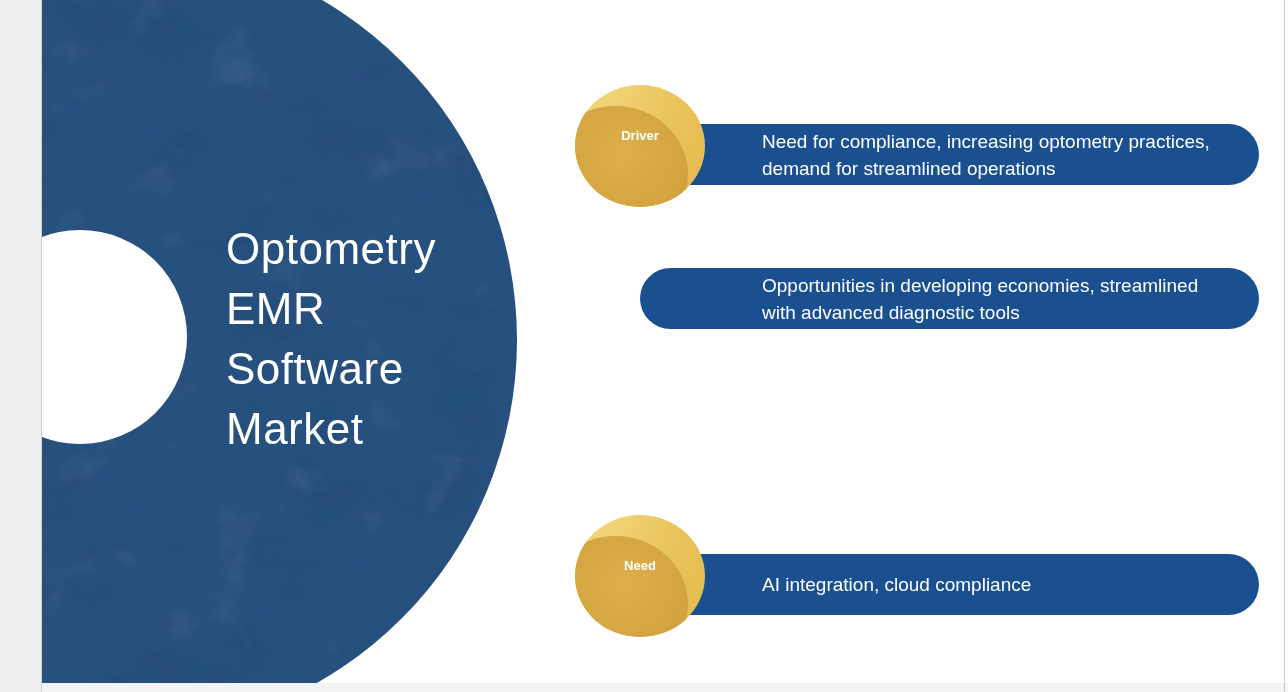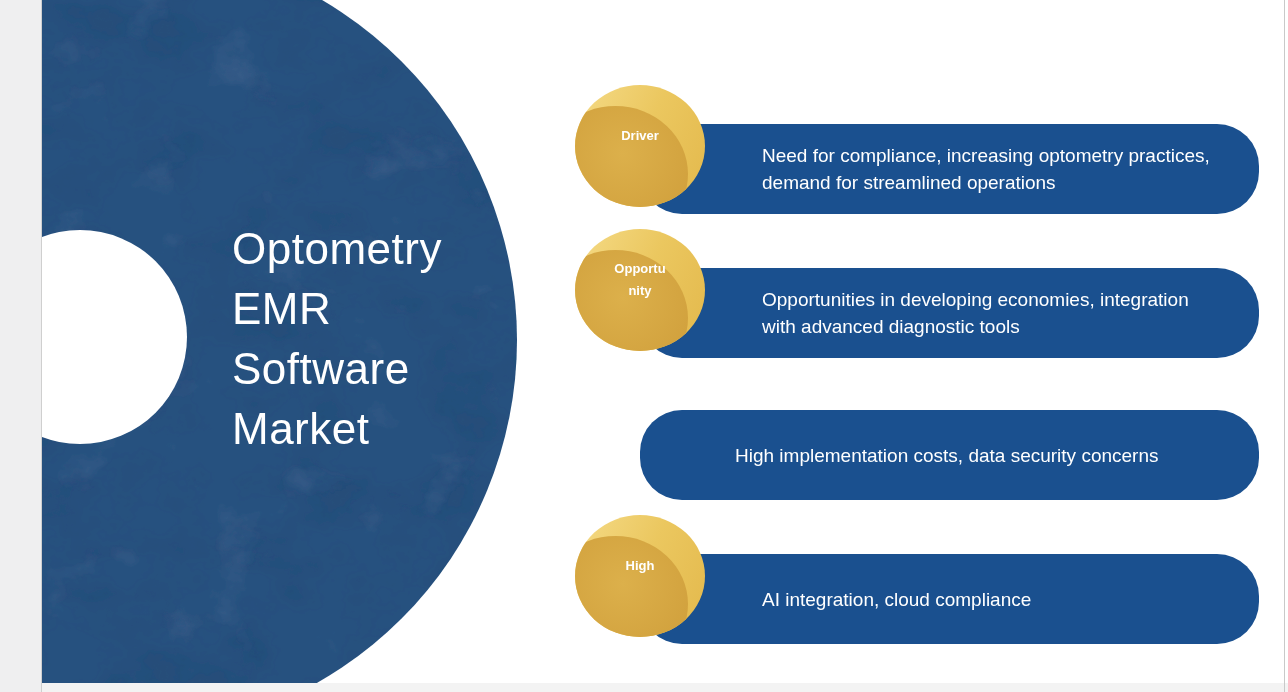--- a/index.html
+++ b/index.html
@@ -22,29 +22,29 @@
     background:#c9c9c9;z-index:5;
   }
   
   .slide{
     position:absolute;left:42px;top:0;width:1242px;height:683px;
     background:#ffffff;overflow:hidden;
   }
   .globe-svg{position:absolute;left:0;top:0;pointer-events:none;}
   
   .slide-title{
-    position:absolute;left:190px;top:219px;
+    position:absolute;left:184px;top:219px;
     color:#ffffff;font-size:44px;line-height:60px;font-weight:300;
     letter-spacing:.5px;white-space:pre-line;z-index:3;
   }
   
   .factor-row{position:absolute;left:533px;width:684px;height:124px;}
   .r1{top:85px}.r2{top:229px}.r3{top:371px}.r4{top:515px}
   .factor-pill{
-    position:absolute;left:65px;top:39px;width:619px;height:90px;
+    position:absolute;left:65px;top:39px;width:619px;height:61px;
     background:#1A508F;border-radius:42px;z-index:1;
     display:flex;align-items:center;color:#ffffff;
   }
   .pill-text{
     padding:0 40px 0 122px;font-size:19px;line-height:27px;
   }
   .r3 .pill-text{padding-left:95px;}
   .factor-badge{
     position:absolute;left:0;top:0;width:130px;height:122px;
     border-radius:50%;overflow:hidden;z-index:2;
@@ -97,40 +97,33 @@
     <div class="factor-pill">
       <div class="pill-text">Need for compliance, increasing optometry practices, demand for streamlined operations</div>
     </div>
     <div class="factor-badge">
       <div class="badge-label">Driver</div>
     </div>
   </div>
 
   <div class="factor-row r2">
     <div class="factor-pill">
-      <div class="pill-text">Opportunities in developing economies, integration with advanced diagnostic tools</div>
-    </div>
-    <div class="factor-badge">
-      <div class="badge-label">Opportu
-nity</div>
+      <div class="pill-text">Opportunities in developing economies, streamlined with advanced diagnostic tools</div>
     </div>
   </div>
 
   <div class="factor-row r3">
-    <div class="factor-pill">
-      <div class="pill-text">High implementation costs, data security concerns</div>
-    </div>
   </div>
 
   <div class="factor-row r4">
     <div class="factor-pill">
       <div class="pill-text">AI integration, cloud compliance</div>
     </div>
     <div class="factor-badge">
-      <div class="badge-label">High</div>
+      <div class="badge-label">Need</div>
     </div>
   </div>
 
 </div>
 
 <div class="gutter-bottom"></div>
 <div class="gutter-left"></div>
 <div class="pane-edge-right"></div>
 
 </body></html>

